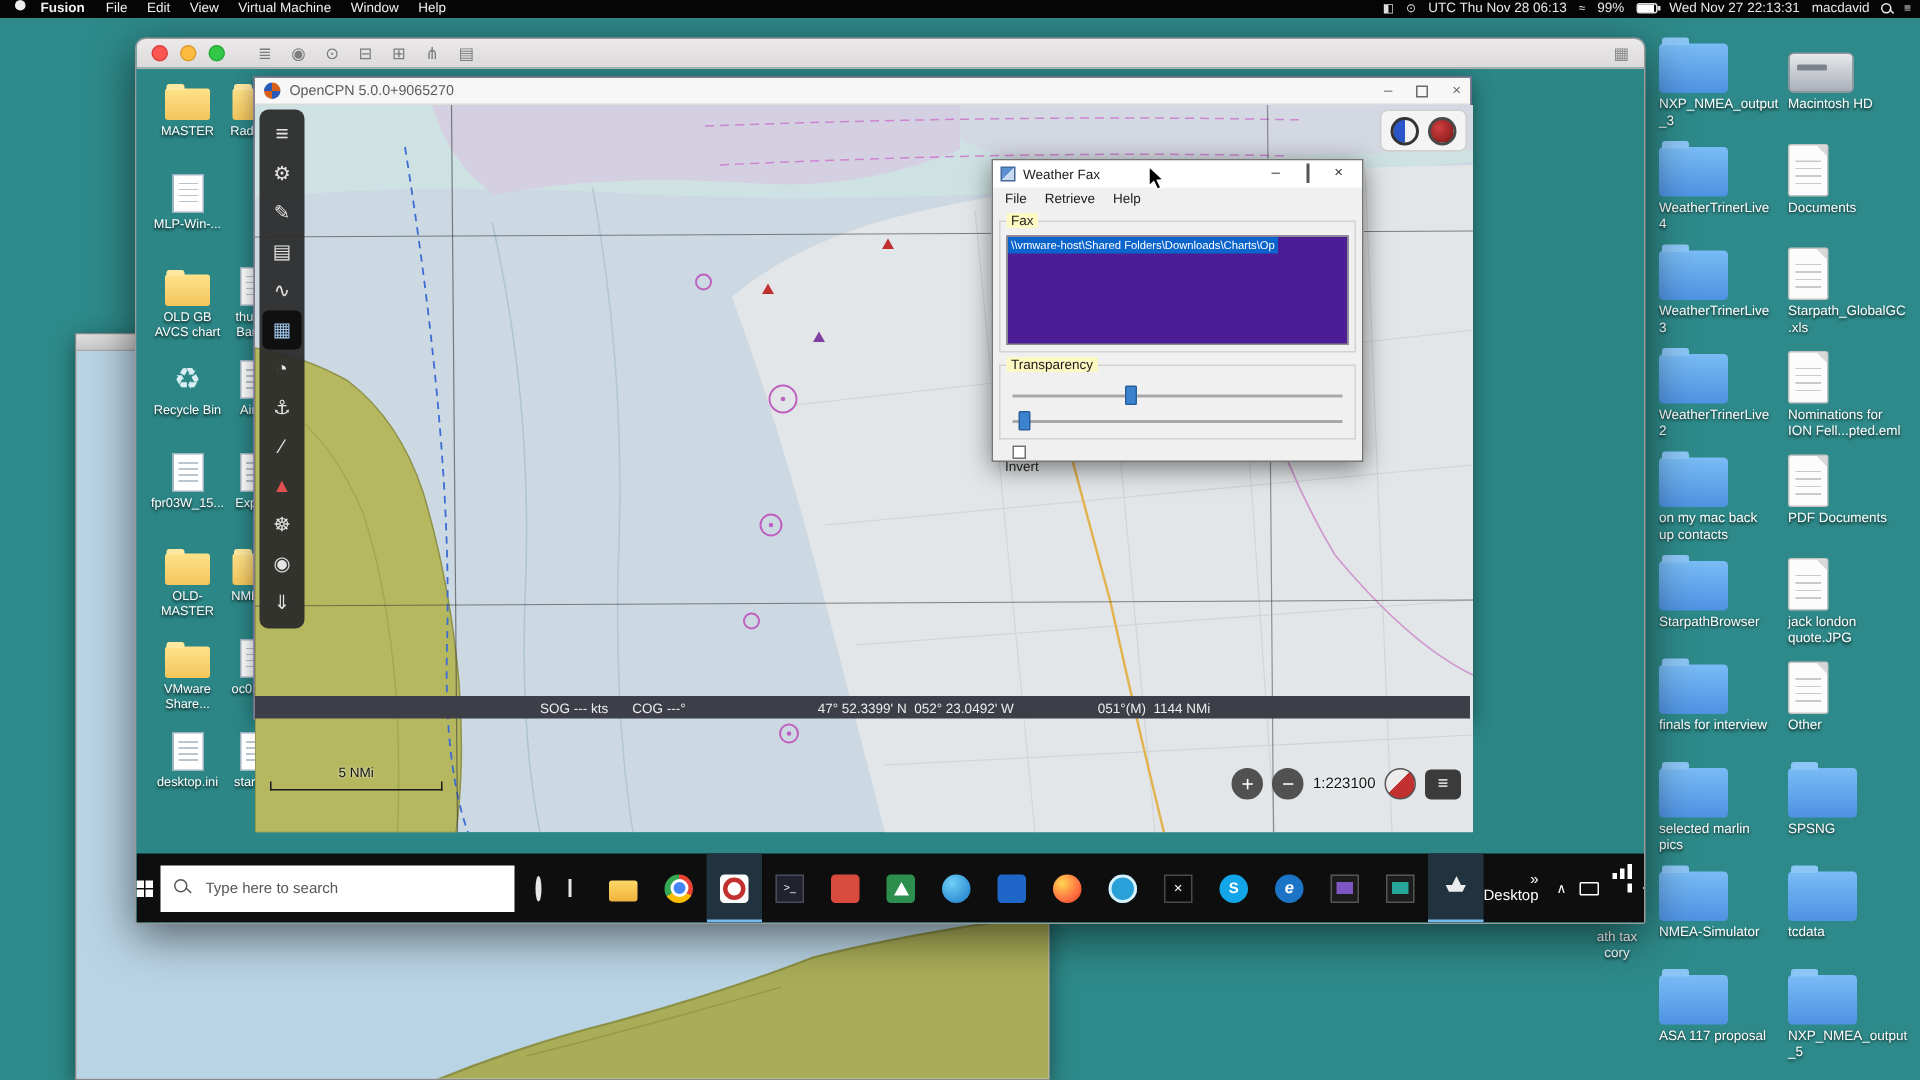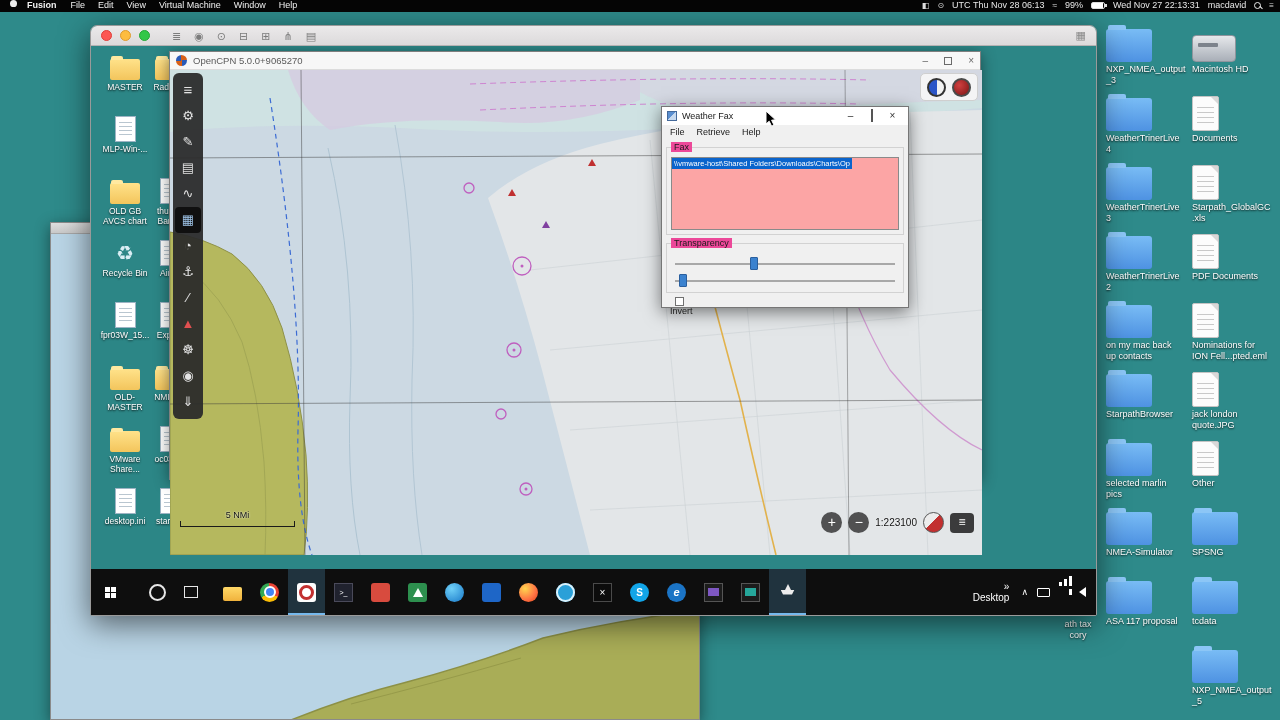--- a/index.html
+++ b/index.html
@@ -152,24 +152,24 @@
   
   .wf { position:absolute; left:570px; top:60px; width:248px; height:202px; background:#f0f0f0;
     border:1px solid #767676; box-shadow:0 4px 16px rgba(0,0,0,.5); font-size:9px; color:#1a1a1a; }
   .wf-titlebar { position:relative; height:18px; background:#fff; display:flex; align-items:center; padding:0 5px; }
   .wf-appicon { width:10px; height:10px; margin-right:5px; background:linear-gradient(135deg,#5a8fd0 50%,#c6d9ef 50%); border:1px solid #44699a; }
   .wf-btns { margin-left:auto; display:flex; }
   .wf-btn { width:21px; text-align:center; color:#333; font-size:10px; line-height:18px; }
   .wf-maxbox { width:7px; height:7px; border:1px solid #555; margin:5px auto 0; }
   .wf-menubar { height:14px; display:flex; gap:12px; align-items:center; padding:0 8px; background:#f0f0f0; }
   .wf-group { position:absolute; left:4px; right:4px; border:1px solid #d2d2d2; }
-  .wf-group-label { position:absolute; top:-6px; left:4px; background:#ec4899; padding:0 3px; }
+  .wf-group-label { position:absolute; top:-6px; left:4px; background:#fef9c3; padding:0 3px; }
   #wf-fax-group { top:40px; height:88px; }
   #wf-transp-group { top:136px; height:50px; }
-  .wf-listbox { position:absolute; left:4px; right:4px; top:9px; bottom:4px; background:#fca5a5; border:1px solid #8a8a8a; overflow:hidden; }
+  .wf-listbox { position:absolute; left:4px; right:4px; top:9px; bottom:4px; background:#4c1d95; border:1px solid #8a8a8a; overflow:hidden; }
   .wf-sel { display:inline-block; background:#0a64cc; color:#fff; font-size:7.5px; padding:1px 2px;
     white-space:nowrap; max-width:100%; overflow:hidden; }
   .wf-slider { position:absolute; left:8px; right:8px; height:14px; }
   #wf-slider1 { top:12px; } #wf-slider2 { top:29px; }
   .wf-track { position:absolute; left:0; right:0; top:7px; height:2px; background:#a8a8a8; }
   .wf-thumb { position:absolute; top:1px; width:8px; height:13px; background:#3b82cf; border:1px solid #2a5f9e; border-radius:1px; }
   .wf-check-row { position:absolute; left:8px; top:190px; display:flex; align-items:center;flex-direction:column; }
   .wf-checkbox { width:9px; height:9px; border:1px solid #707070; background:#fff; margin-right:4px; }
 
   
@@ -316,20 +316,26 @@
       <div class="mac-item">
         <span class="mac-iconbox">
           <span class="mac-icon t-folder"></span>
         </span>
         <span class="mac-label">StarpathBrowser</span>
       </div>
       <div class="mac-item">
         <span class="mac-iconbox">
           <span class="mac-icon t-folder"></span>
         </span>
+        <span class="mac-label">finals for interview</span>
+      </div>
+      <div class="mac-item">
+        <span class="mac-iconbox">
+          <span class="mac-icon t-folder"></span>
+        </span>
         <span class="mac-label">selected marlin</span>
         <span class="mac-label">pics</span>
       </div>
       <div class="mac-item">
         <span class="mac-iconbox">
           <span class="mac-icon t-folder"></span>
         </span>
         <span class="mac-label">NMEA-Simulator</span>
       </div>
       <div class="mac-item">
@@ -357,28 +363,28 @@
         <span class="mac-iconbox">
           <span class="mac-icon t-doc"></span>
         </span>
         <span class="mac-label">Starpath_GlobalGC</span>
         <span class="mac-label">.xls</span>
       </div>
       <div class="mac-item">
         <span class="mac-iconbox">
           <span class="mac-icon t-doc"></span>
         </span>
-        <span class="mac-label">PDF Documents</span>
-      </div>
-      <div class="mac-item">
-        <span class="mac-iconbox">
-          <span class="mac-icon t-doc"></span>
-        </span>
         <span class="mac-label">Nominations for</span>
         <span class="mac-label">ION Fell...pted.eml</span>
+      </div>
+      <div class="mac-item">
+        <span class="mac-iconbox">
+          <span class="mac-icon t-doc"></span>
+        </span>
+        <span class="mac-label">PDF Documents</span>
       </div>
       <div class="mac-item">
         <span class="mac-iconbox">
           <span class="mac-icon t-doc"></span>
         </span>
         <span class="mac-label">jack london</span>
         <span class="mac-label">quote.JPG</span>
       </div>
       <div class="mac-item">
         <span class="mac-iconbox">
@@ -607,20 +613,26 @@
 
           <div class="ocpn-controls">
             <span class="zoom-btn">+</span>
             <span class="zoom-btn">−</span>
             <span class="ocpn-ratio">1:223100</span>
             <span class="ocpn-compass"></span>
             <span class="ocpn-menubtn">≡</span>
           </div>
         </div>
 
+        <div class="ocpn-status">
+          <span class="st-sog">SOG --- kts</span>
+          <span class="st-cog">COG ---°</span>
+          <span class="st-pos">47° 52.3399' N  052° 23.0492' W</span>
+          <span class="st-brg">051°(M)  1144 NMi</span>
+        </div>
       </div>
 
       <div class="wf">
         <div class="wf-titlebar">
           <span class="wf-appicon"></span>
           <span>Weather Fax</span>
           <span class="wf-btns">
             <span class="wf-btn">–</span>
             <span class="wf-btn"><span class="wf-maxbox"></span></span>
             <span class="wf-btn">×</span>
@@ -659,20 +671,24 @@
 
       <div class="taskbar">
         <span class="tb-start">
             <span class="winlogo">
               <i></i>
               <i></i>
               <i></i>
               <i></i>
             </span>
           </span>
+        <span class="tb-searchwrap">
+          <span class="tb-mag"></span>
+          <input class="tb-search" readonly="" placeholder="Type here to search" style="">
+        </span>
         <span class="tb-cortana"></span>
         <span class="tb-taskview"></span>
         <span class="tb-apps">
             <span class="tb-appbtn t-explorer">
               <span class="ic"></span>
             </span>
             <span class="tb-appbtn t-chrome">
               <span class="ic"></span>
             </span>
             <span class="tb-appbtn t-opencpn">

